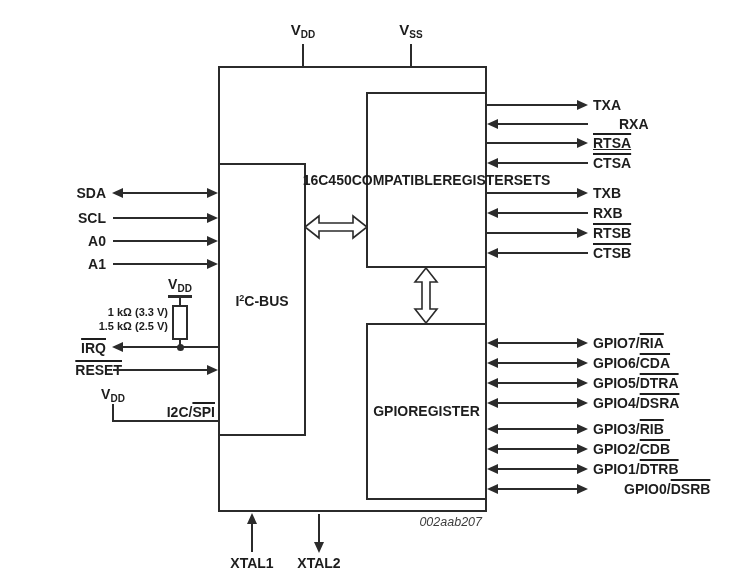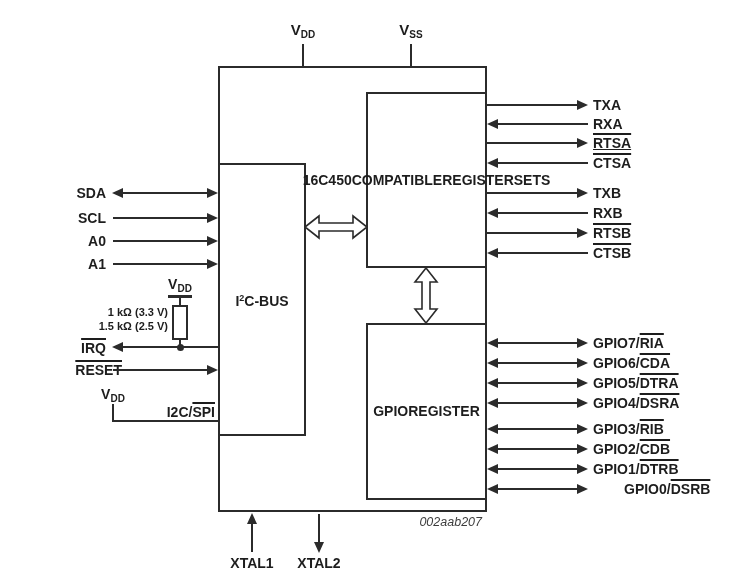--- a/index.html
+++ b/index.html
@@ -141,21 +141,21 @@
   <div class="vline" style="left:112px; top:404px; height:18px;"></div>
   <div class="hline" style="left:112px; top:420px; width:106px;"></div>
   <div class="lbl right" style="left:130px; top:404px; width:85px;"><span>I2C/</span><span class="ov">SPI</span></div>
 
   <div class="hline" style="left:487px; top:104px; width:91px;"></div>
   <div class="arr-r" style="left:577px; top:100px;"></div>
   <div class="lbl" style="left:593px; top:97px;">TXA</div>
 
   <div class="arr-l" style="left:487px; top:119px;"></div>
   <div class="hline" style="left:496px; top:123px; width:92px;"></div>
-  <div class="lbl" style="left:593px; top:116px;">RXA</div>
+  <div class="lbl" style="left:619px; top:116px;">RXA</div>
 
   <div class="hline" style="left:487px; top:142px; width:91px;"></div>
   <div class="arr-r" style="left:577px; top:138px;"></div>
   <div class="lbl" style="left:593px; top:135px;text-decoration:underline;"><span class="ov">RTSA</span></div>
 
   <div class="arr-l" style="left:487px; top:158px;"></div>
   <div class="hline" style="left:496px; top:162px; width:92px;"></div>
   <div class="lbl" style="left:593px; top:155px;"><span class="ov">CTSA</span></div>
 
   <div class="hline" style="left:487px; top:192px; width:91px;"></div>

